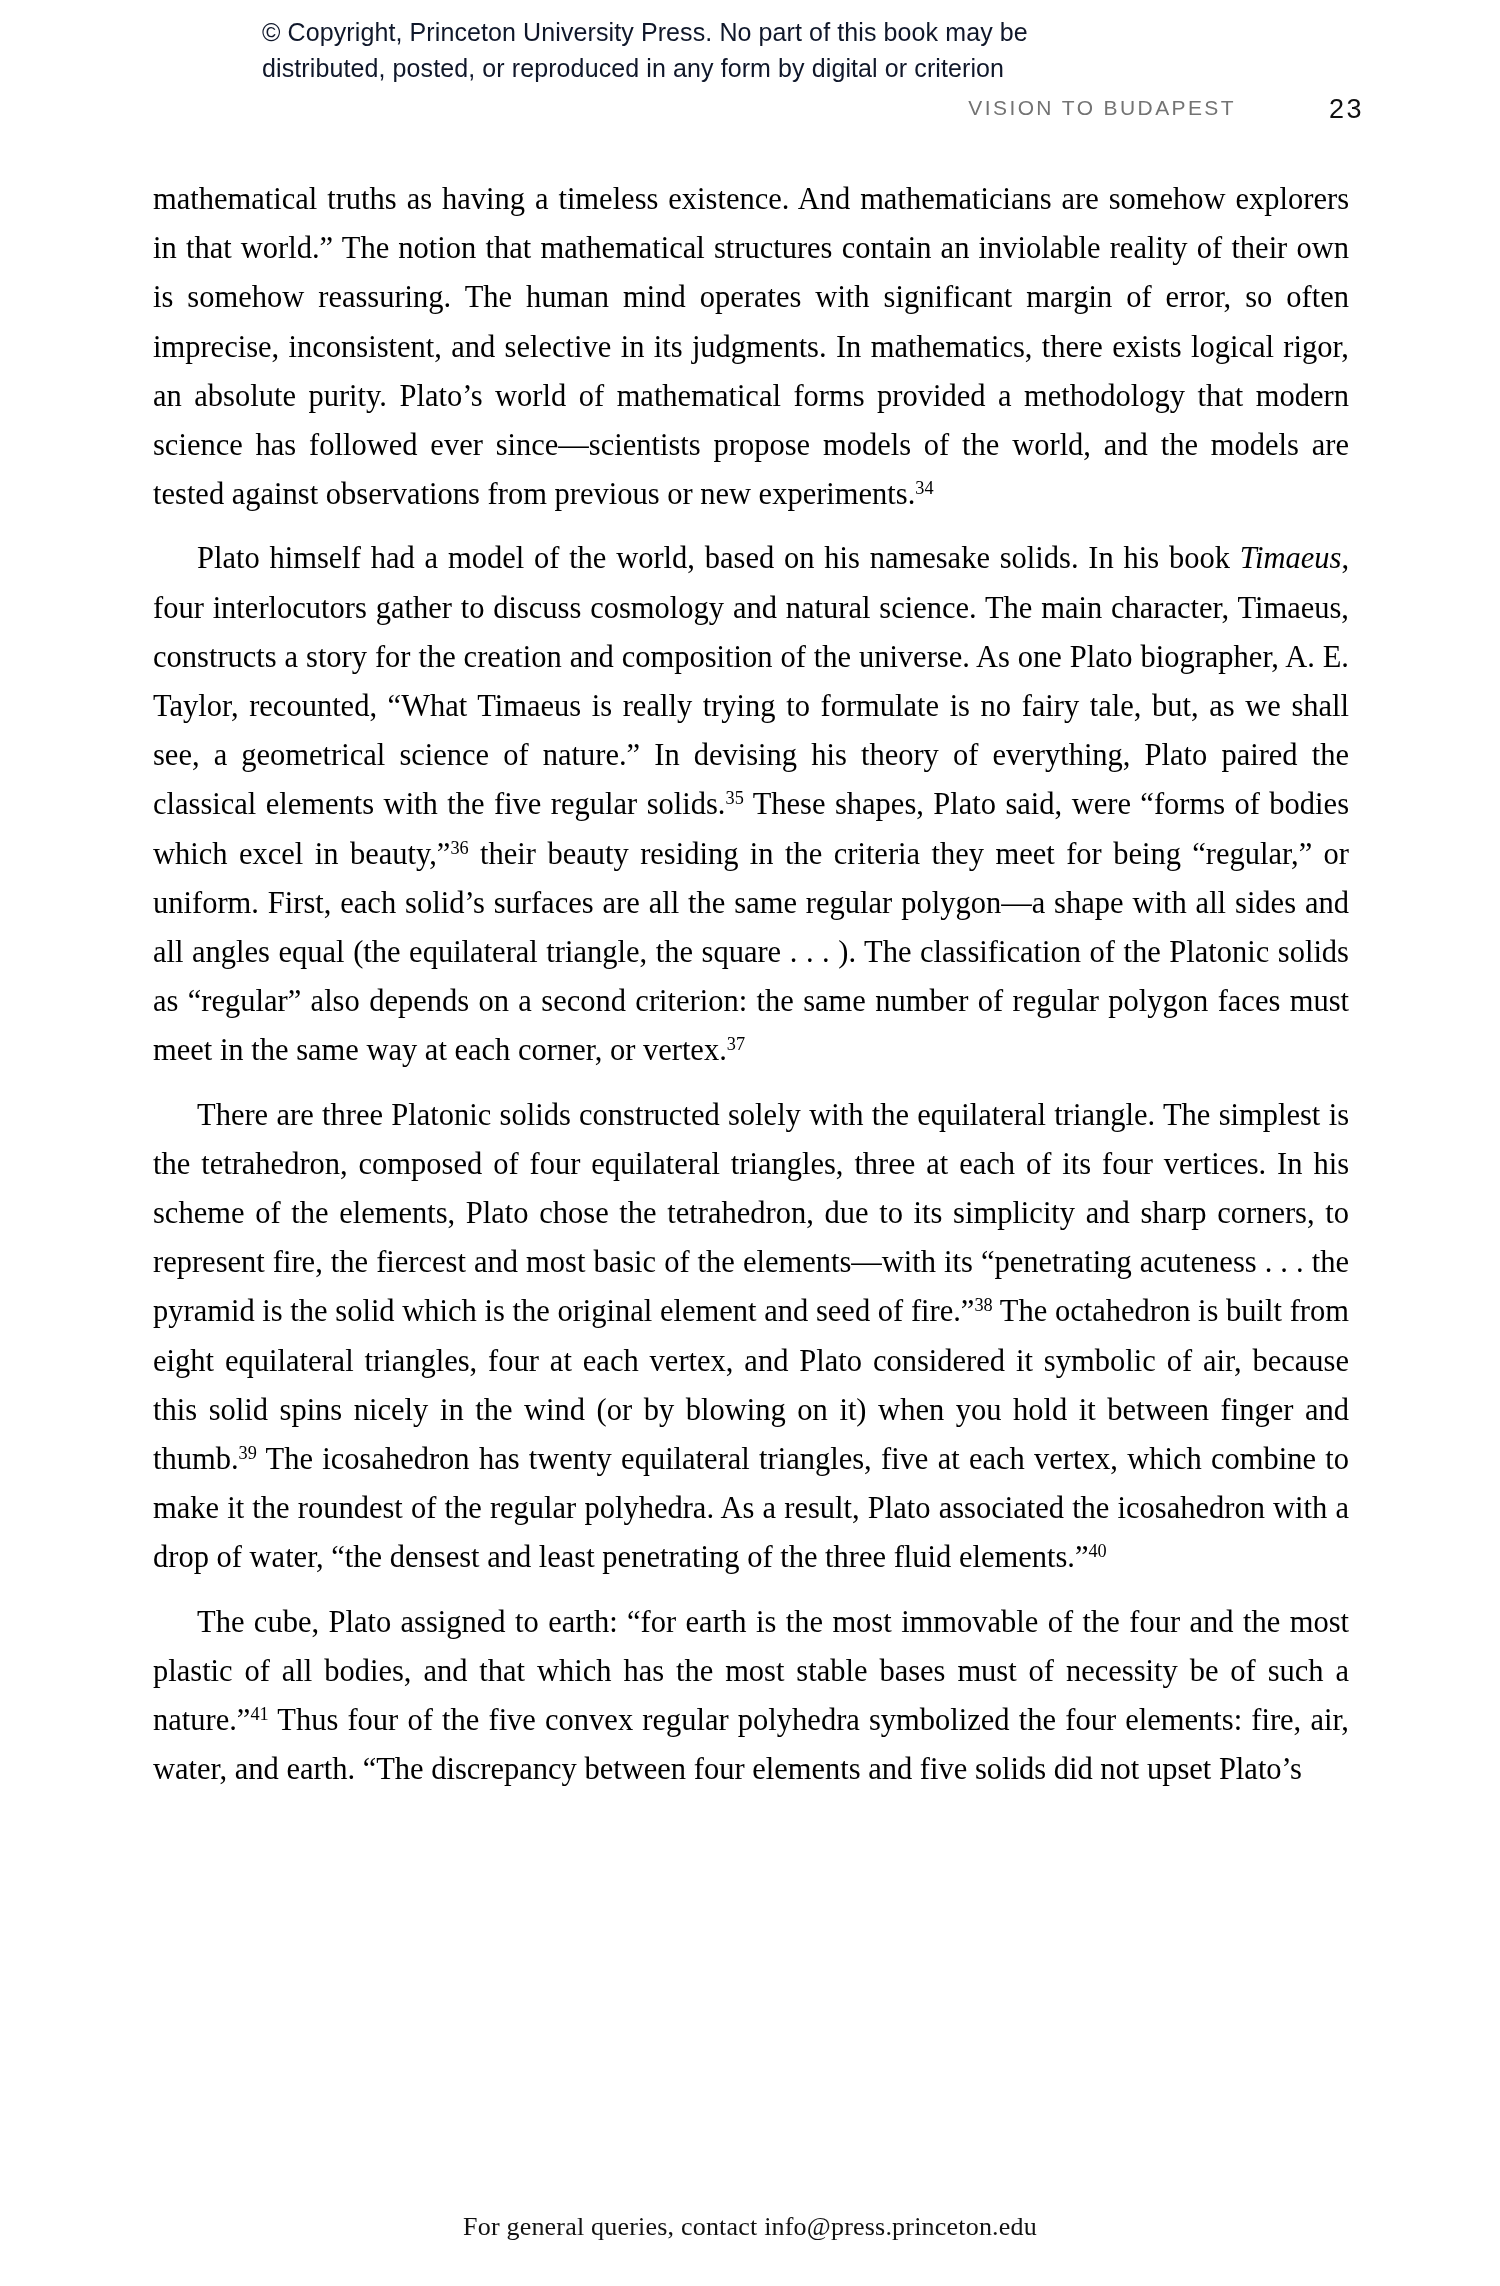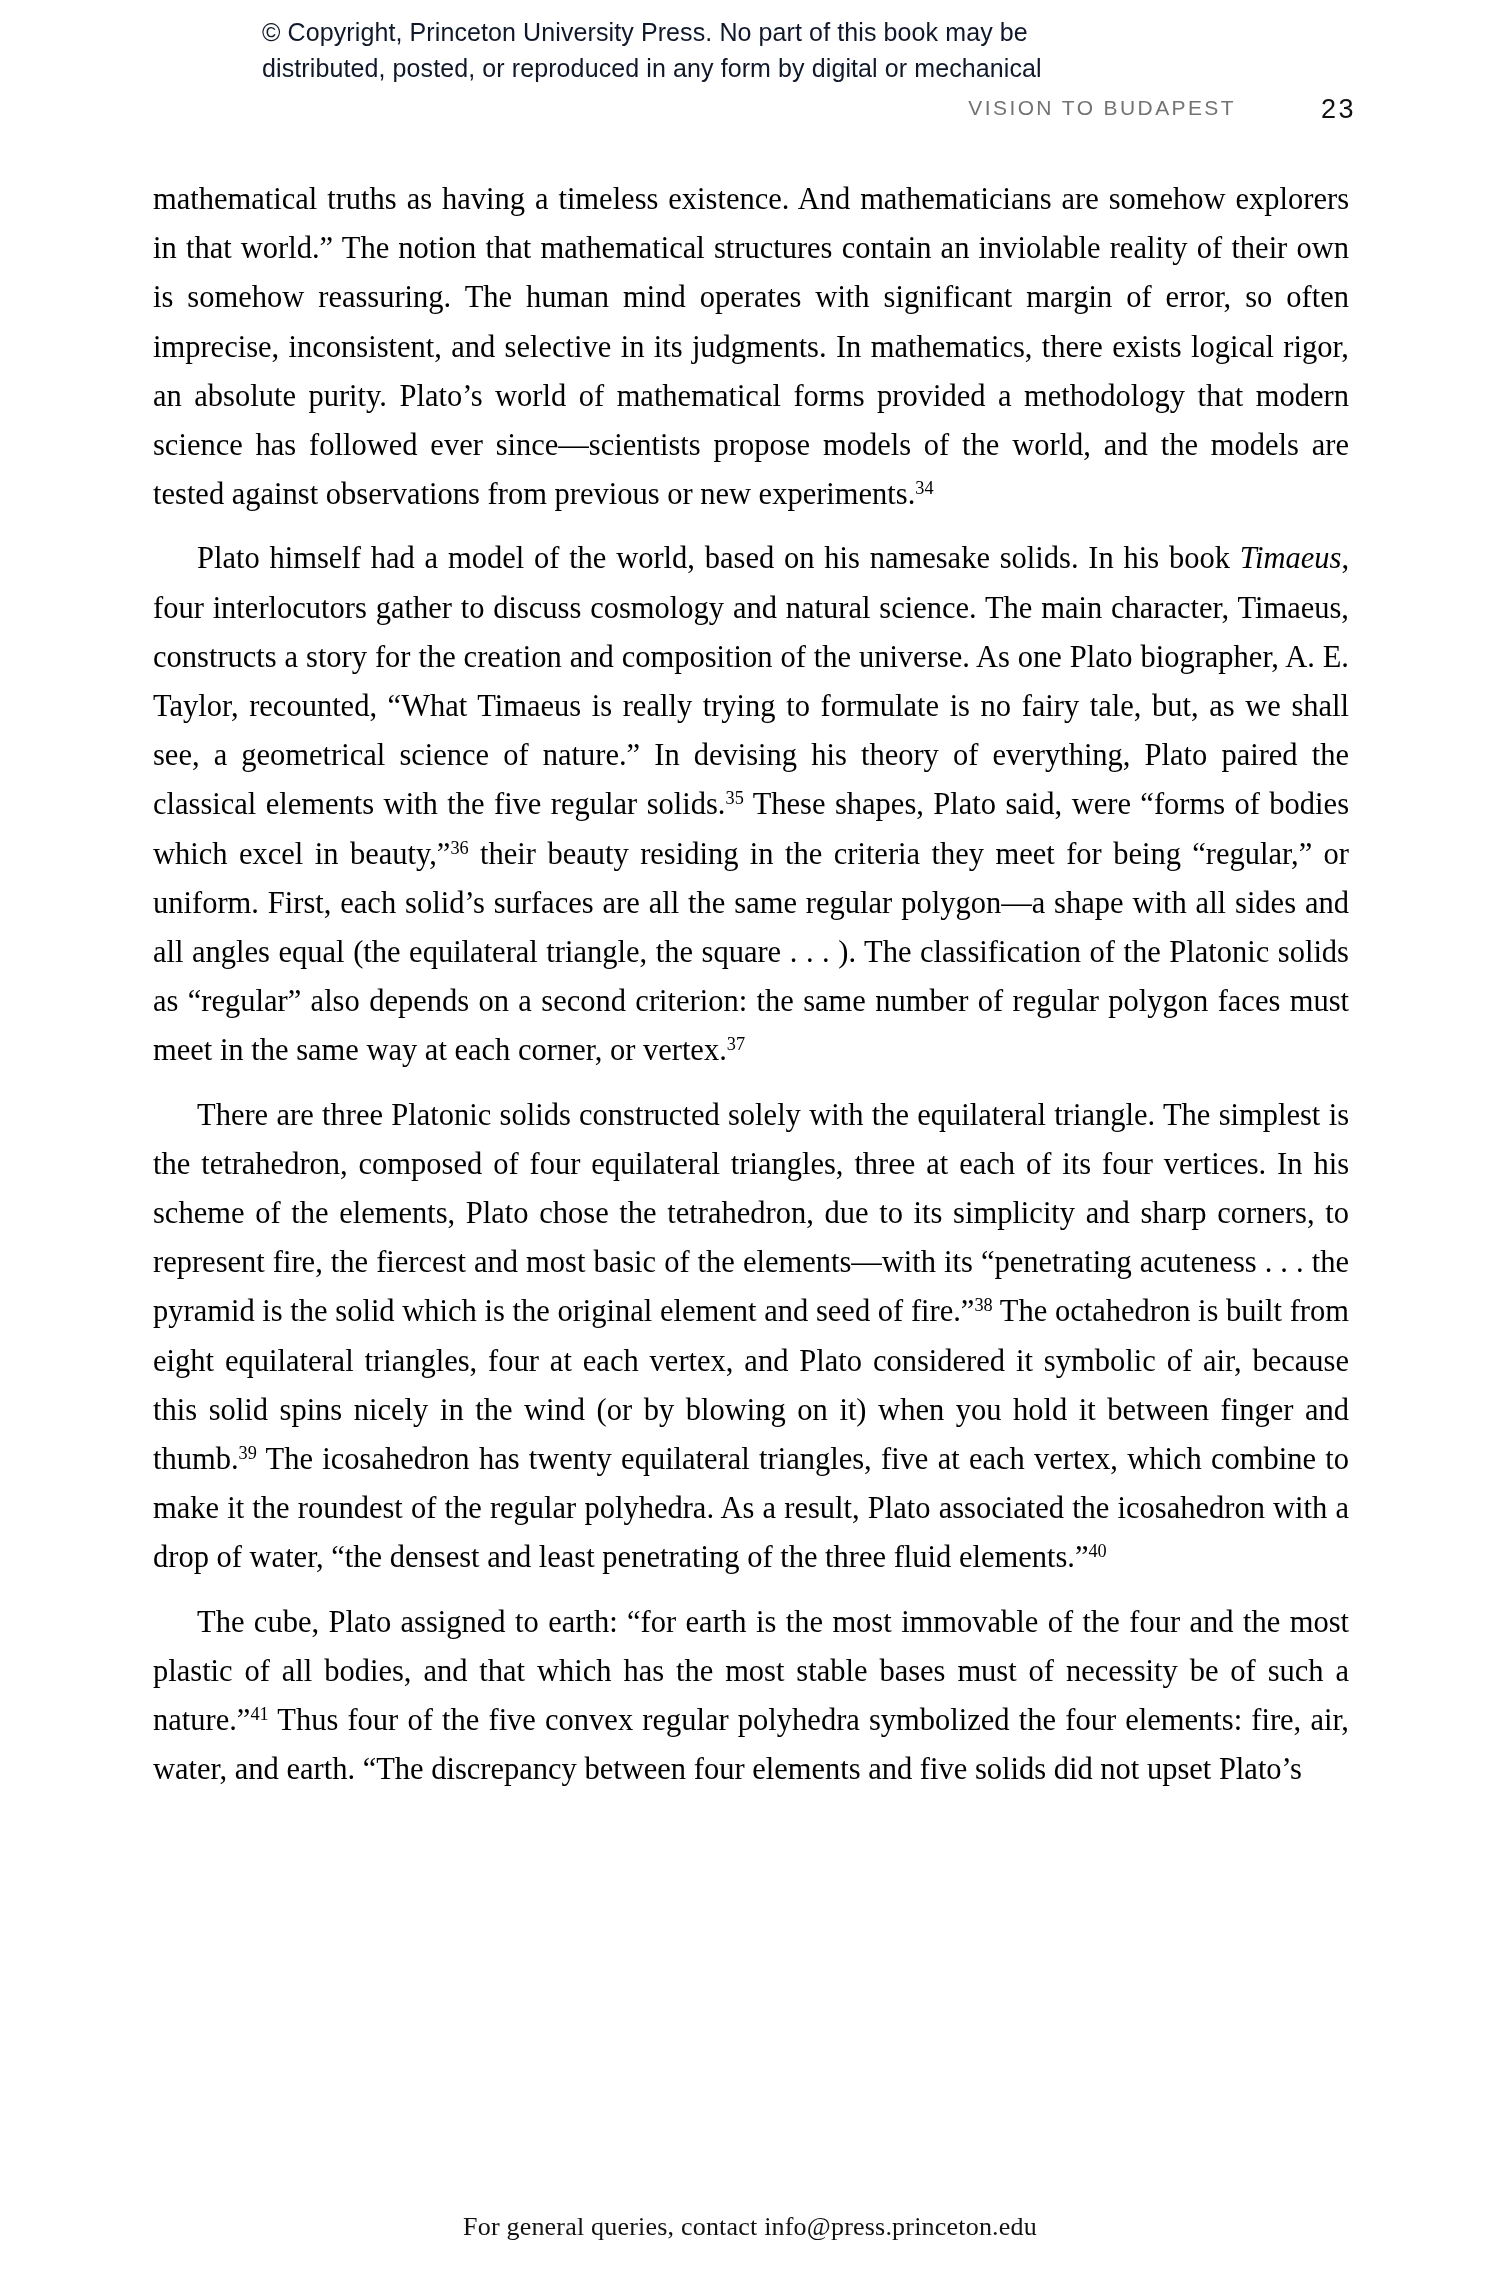--- a/index.html
+++ b/index.html
@@ -46,21 +46,21 @@
     right: 128px;
     top: 0;
     font-family: "Liberation Sans", sans-serif;
     font-size: 21px;
     letter-spacing: 2.4px;
     color: #737373;
     white-space: nowrap;
   }
   .running-head .rh-folio {
     position: absolute;
-    right: 8px;
+    right: 0;
     top: -2px;
     font-family: "Liberation Sans", sans-serif;
     font-size: 27px;
     letter-spacing: 2.5px;
     color: #111111;
   }
 
   
   .page-body {
     position: absolute;
@@ -99,21 +99,21 @@
     font-size: 26px;
     color: #111111;
     letter-spacing: 0.2px;
   }
 </style>
 </head>
 <body>
 
 <div class="copyright-overlay">
   <span class="cline">© Copyright, Princeton University Press. No part of this book may be</span>
-  <span class="cline">distributed, posted, or reproduced in any form by digital or mechanical</span>
+  <span class="cline">distributed, posted, or reproduced in any form by digital or criterion</span>
 </div>
 
 <div class="running-head">
   <span class="rh-title">VISION TO BUDAPEST</span>
   <span class="rh-folio">23</span>
 </div>
 
 <div class="page-body" id="body-root">
     <p><span>mathematical truths as having a timeless existence. And mathematicians are somehow explorers in that world.” The notion that mathematical structures contain an inviolable reality of their own is somehow reassuring. The human mind operates with significant margin of error, so often imprecise, inconsistent, and selective in its judgments. In mathematics, there exists logical rigor, an absolute purity. Plato’s world of mathematical forms provided a methodology that modern science has followed ever since—scientists propose models of the world, and the models are tested against observations from previous or new experiments.</span><sup>34</sup></p>
     <p class="indent"><span>Plato himself had a model of the world, based on his namesake solids. In his book </span><span class="it">Timaeus</span><span>, four interlocutors gather to discuss cosmology and natural science. The main character, Timaeus, constructs a story for the creation and composition of the universe. As one Plato biographer, A. E. Taylor, recounted, “What Timaeus is really trying to formulate is no fairy tale, but, as we shall see, a geometrical science of nature.” In devising his theory of everything, Plato paired the classical elements with the five regular solids.</span><sup>35</sup><span> These shapes, Plato said, were “forms of bodies which excel in beauty,”</span><sup>36</sup><span> their beauty residing in the criteria they meet for being “regular,” or uniform. First, each solid’s surfaces are all the same regular polygon—a shape with all sides and all angles equal (the equilateral triangle, the square . . . ). The classification of the Platonic solids as “regular” also depends on a second criterion: the same number of regular polygon faces must meet in the same way at each corner, or vertex.</span><sup>37</sup></p>

